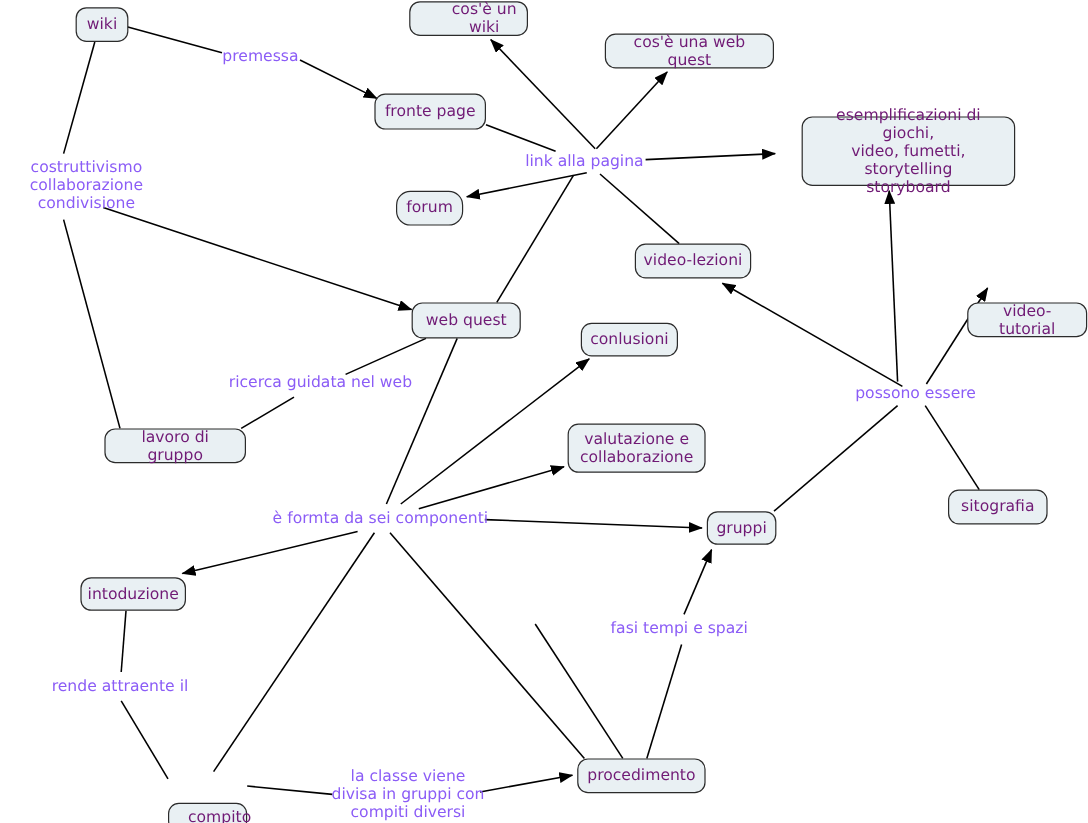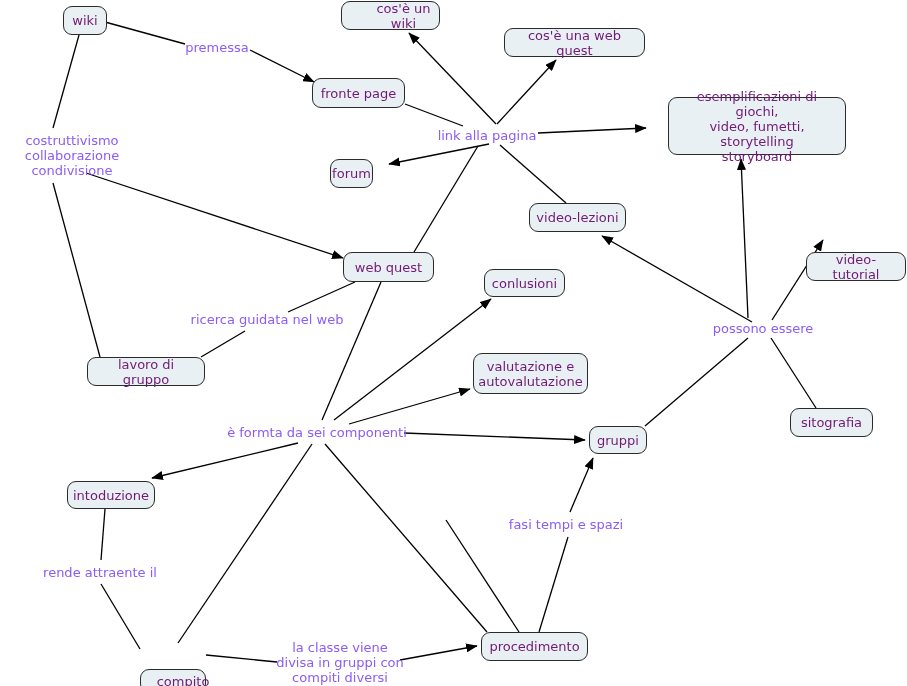--- a/index.html
+++ b/index.html
@@ -100,27 +100,27 @@
         <line x1="519" y1="632" x2="446" y2="520" stroke="#000000" stroke-width="1.3"></line>
       </g>
   </svg>
 <div class="node" style="left: 63px; top: 6px; width: 44px; height: 29px; background: rgb(233, 240, 243); border-color: rgb(43, 43, 43);">wiki</div>
     <div class="node" style="left: 341px; top: 1px; width: 99px; height: 29px; background: rgb(233, 240, 243); border-color: rgb(43, 43, 43); padding-left: 32px;">cos'è un wiki</div>
     <div class="node" style="left: 504px; top: 28px; width: 141px; height: 29px; background: rgb(233, 240, 243); border-color: rgb(43, 43, 43);">cos'è una web quest</div>
     <div class="node" style="left: 312px; top: 78px; width: 93px; height: 30px; background: rgb(233, 240, 243); border-color: rgb(43, 43, 43);">fronte page</div>
     <div class="node" style="left: 668px; top: 97px; width: 178px; height: 58px; background: rgb(233, 240, 243); border-color: rgb(43, 43, 43);">esemplificazioni di giochi,
 video, fumetti, storytelling
 storyboard</div>
-    <div class="node" style="left: 330px; top: 159px; width: 43px; height: 29px; background: rgb(233, 240, 243); border-color: rgb(43, 43, 43);">forum</div>
+    <div class="node" style="left: 330px; top: 159px; width: 56px; height: 29px; background: rgb(233, 240, 243); border-color: rgb(43, 43, 43); border-radius: 12px;">forum</div>
     <div class="node" style="left: 529px; top: 203px; width: 97px; height: 29px; background: rgb(233, 240, 243); border-color: rgb(43, 43, 43);">video-lezioni</div>
     <div class="node" style="left: 806px; top: 207px; width: 100px; height: 29px; background: rgb(233, 240, 243); border-color: rgb(43, 43, 43); margin-top: 45px;">video-tutorial</div>
     <div class="node" style="left: 343px; top: 252px; width: 91px; height: 30px; background: rgb(233, 240, 243); border-color: rgb(43, 43, 43);">web quest</div>
     <div class="node" style="left: 484px; top: 269px; width: 81px; height: 28px; background: rgb(233, 240, 243); border-color: rgb(43, 43, 43);">conlusioni</div>
     <div class="node" style="left: 473px; top: 353px; width: 115px; height: 41px; background: rgb(233, 240, 243); border-color: rgb(43, 43, 43);">valutazione e
-autovalutazione</div>
+collaborazione</div>
     <div class="node" style="left: 87px; top: 357px; width: 118px; height: 29px; background: rgb(233, 240, 243); border-color: rgb(43, 43, 43);">lavoro di gruppo</div>
     <div class="node" style="left: 790px; top: 408px; width: 83px; height: 29px; background: rgb(233, 240, 243); border-color: rgb(43, 43, 43);">sitografia</div>
     <div class="node" style="left: 589px; top: 426px; width: 58px; height: 28px; background: rgb(233, 240, 243); border-color: rgb(43, 43, 43);">gruppi</div>
     <div class="node" style="left: 67px; top: 481px; width: 88px; height: 28px; background: rgb(233, 240, 243); border-color: rgb(43, 43, 43);">intoduzione</div>
     <div class="node" style="left: 140px; top: 669px; width: 66px; height: 24px; background: rgb(233, 240, 243); border-color: rgb(43, 43, 43); padding-left: 26px;">compito</div>
     <div class="node" style="left: 481px; top: 632px; width: 107px; height: 29px; background: rgb(233, 240, 243); border-color: rgb(43, 43, 43);">procedimento</div>
     <div class="label" style="left: 217px; top: 47px;">premessa</div>
     <div class="label" style="left: 52px; top: 155px; margin-left: 20px;">costruttivismo
 collaborazione
 condivisione</div>

